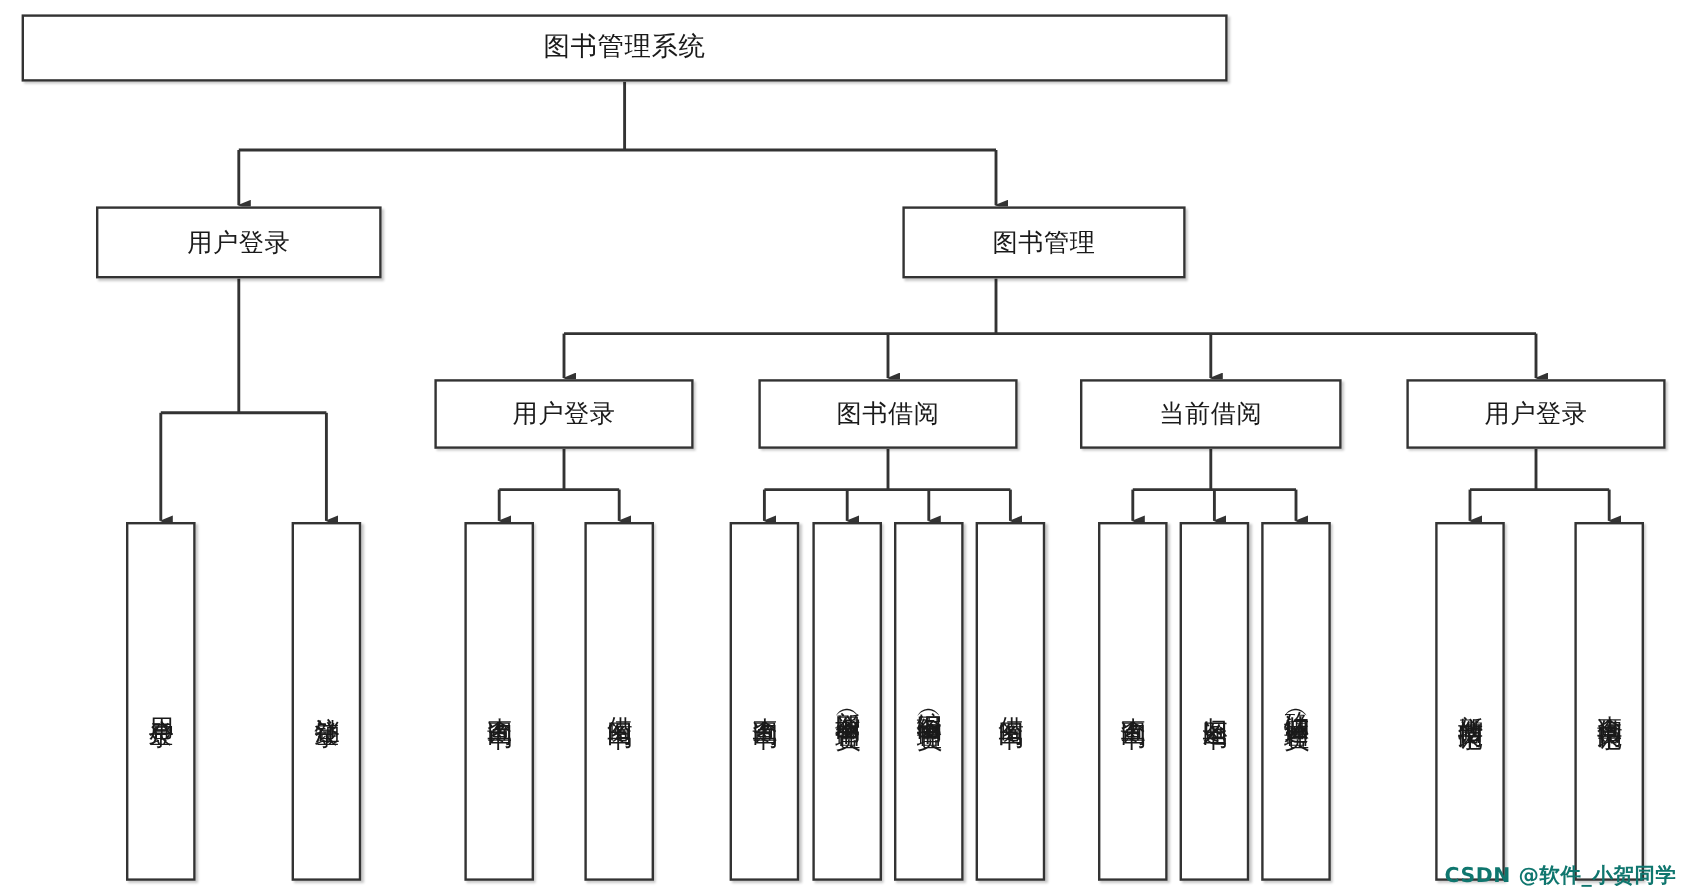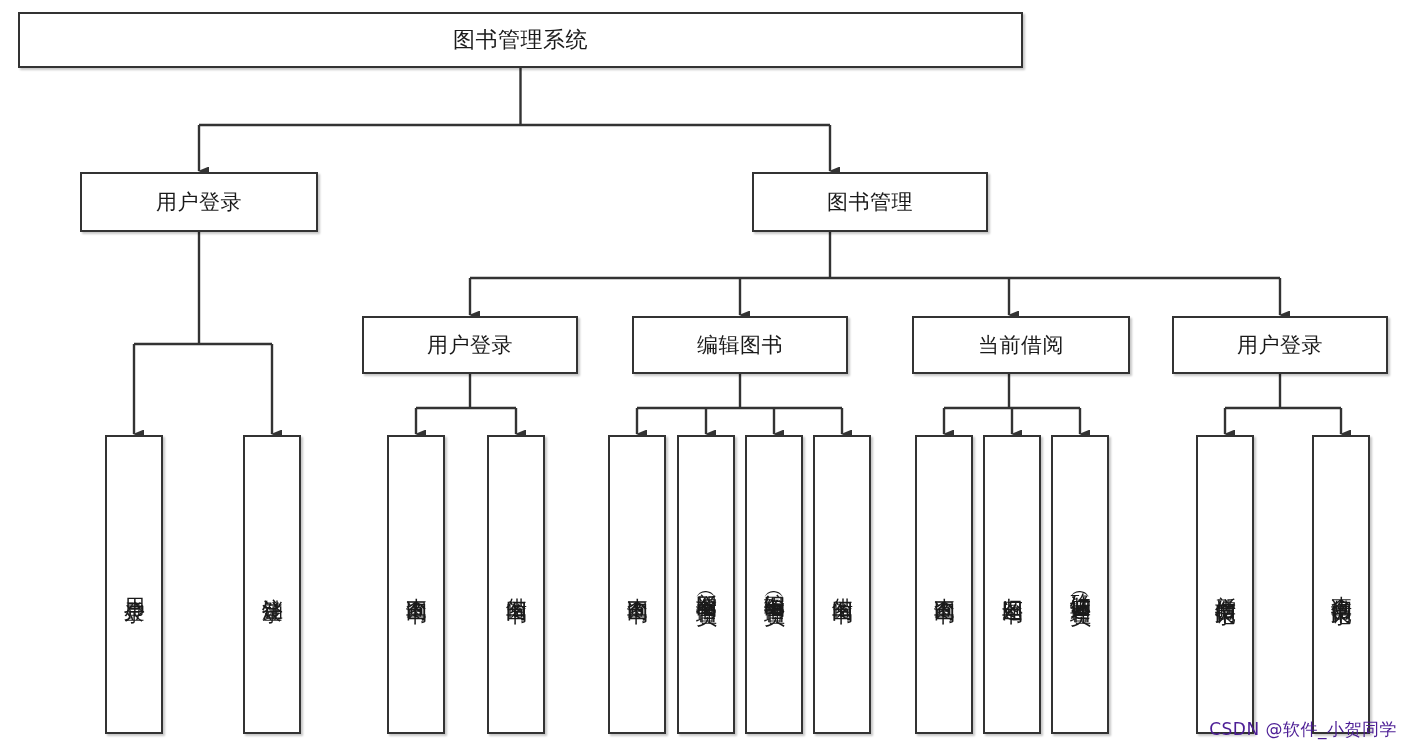--- a/index.html
+++ b/index.html
@@ -54,25 +54,26 @@
     line-height: 1.0;
     white-space: nowrap;
   }
   .node-box.root .node-label {
     font-size: 22px;
   }
   #watermark {
     position: absolute;
     right: 8px;
     bottom: 6px;
-    color: #4c1d95;
+    color: #0f766e;
     font-size: 17px;
     letter-spacing: 0.5px;
     white-space: nowrap;
     pointer-events: none;
+    font-weight: bold;
   }
 </style>
 </head>
 <body>
 
 <div id="diagram-root">
 
   <svg id="tree-canvas" viewBox="0 0 1405 747" xmlns="http://www.w3.org/2000/svg" aria-hidden="true">
     <defs>
       <marker id="arrowhead" markerWidth="9" markerHeight="11" refX="4.5" refY="10" orient="auto" markerUnits="userSpaceOnUse">
@@ -123,23 +124,23 @@
       <div class="node-box" style="left: 80px; top: 172px; width: 238px; height: 60px;">
         <span class="node-label">用户登录</span>
       </div>
       <div class="node-box" style="left: 752px; top: 172px; width: 236px; height: 60px;">
         <span class="node-label">图书管理</span>
       </div>
       <div class="node-box" style="left: 362px; top: 316px; width: 216px; height: 58px;">
         <span class="node-label">用户登录</span>
       </div>
       <div class="node-box" style="left: 632px; top: 316px; width: 216px; height: 58px;">
-        <span class="node-label">编辑图书</span>
+        <span class="node-label">图书借阅</span>
       </div>
-      <div class="node-box" style="left: 900px; top: 316px; width: 218px; height: 58px; margin-left: 12px;">
+      <div class="node-box" style="left: 900px; top: 316px; width: 218px; height: 58px;">
         <span class="node-label">当前借阅</span>
       </div>
       <div class="node-box" style="left: 1172px; top: 316px; width: 216px; height: 58px;">
         <span class="node-label">用户登录</span>
       </div>
       <div class="node-box leaf" style="left: 105px; top: 435px; width: 58px; height: 299px;">
         <span class="node-label">用户登录</span>
       </div>
       <div class="node-box leaf" style="left: 243px; top: 435px; width: 58px; height: 299px;">
         <span class="node-label">注销登录</span>

